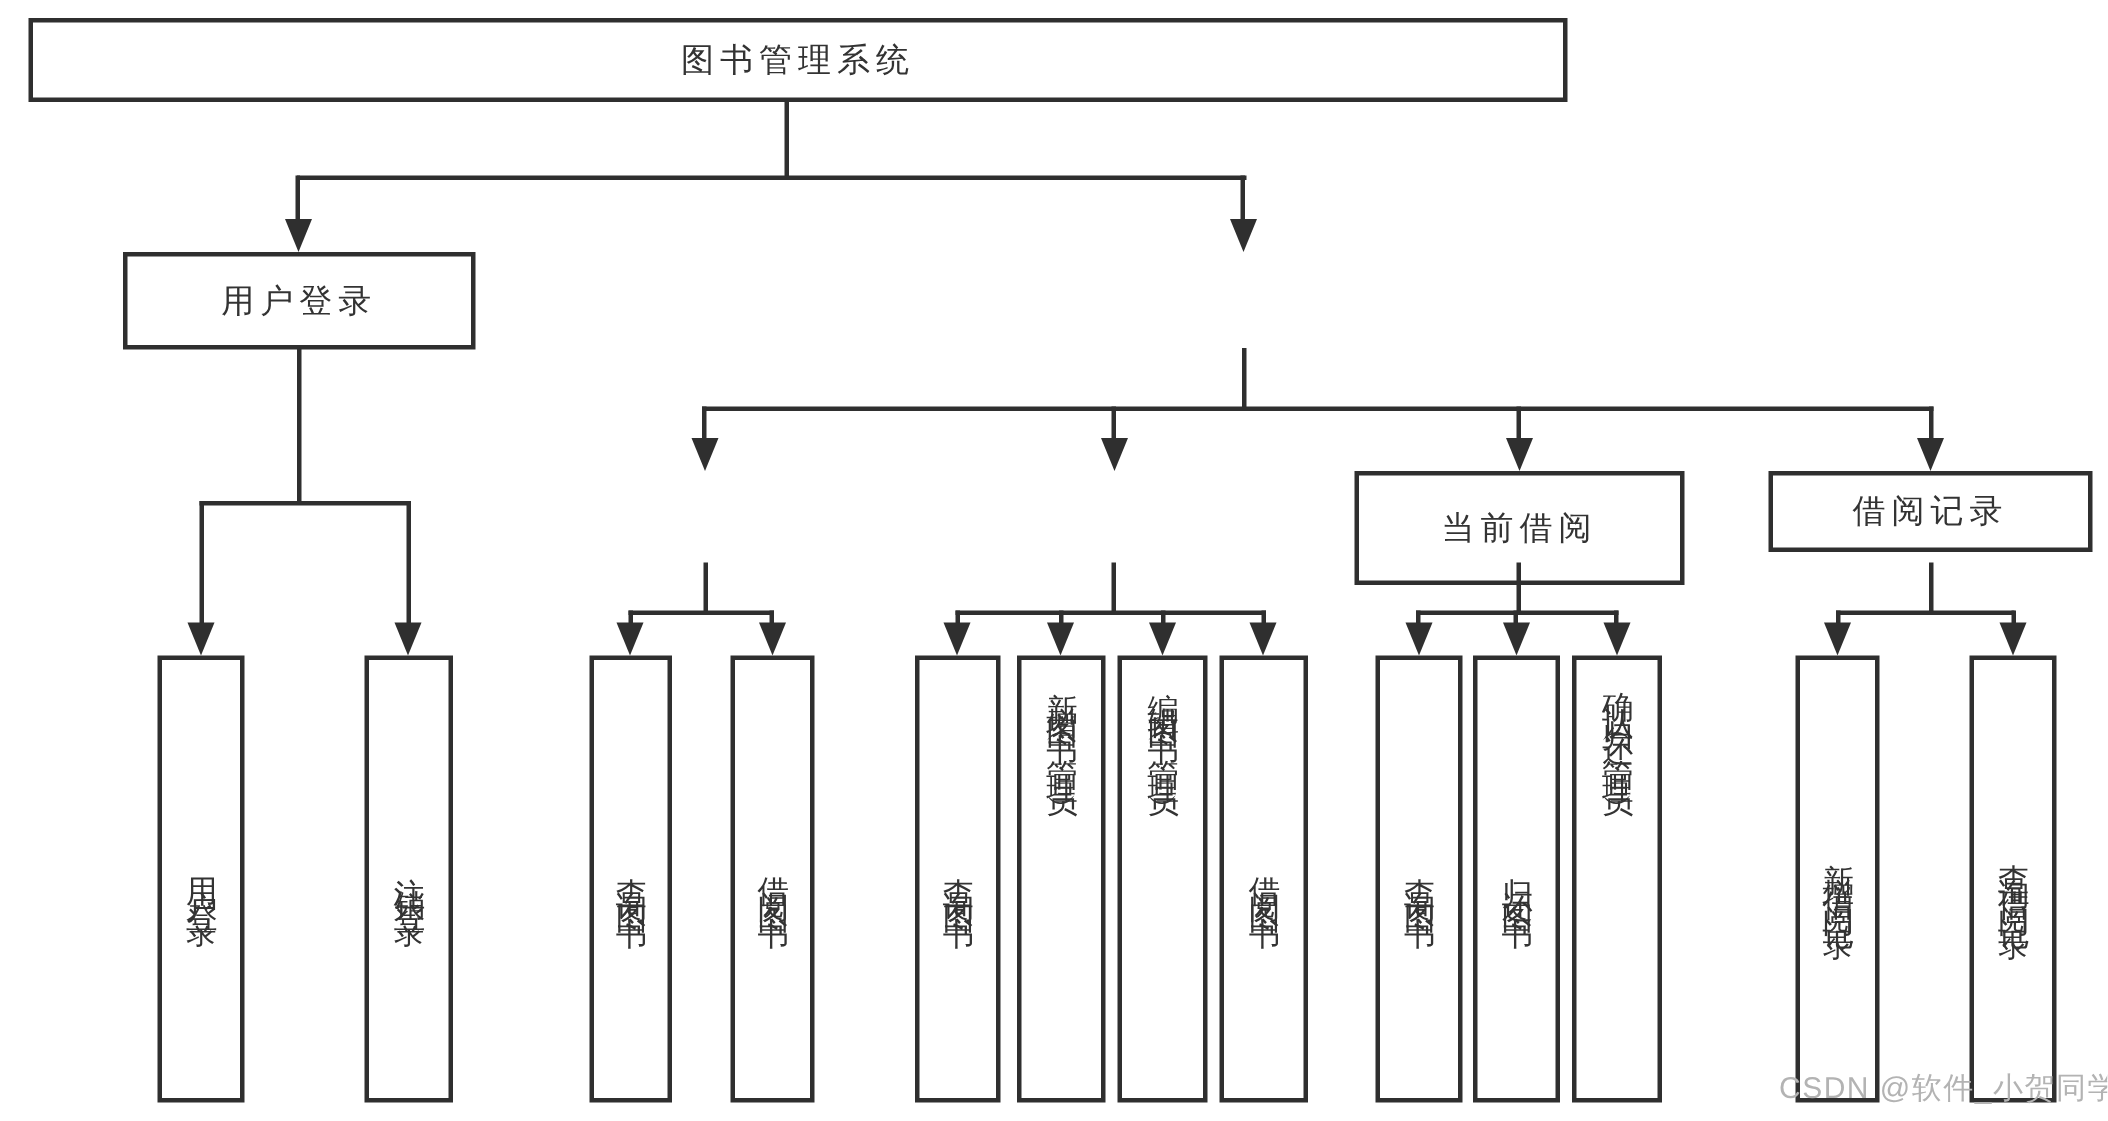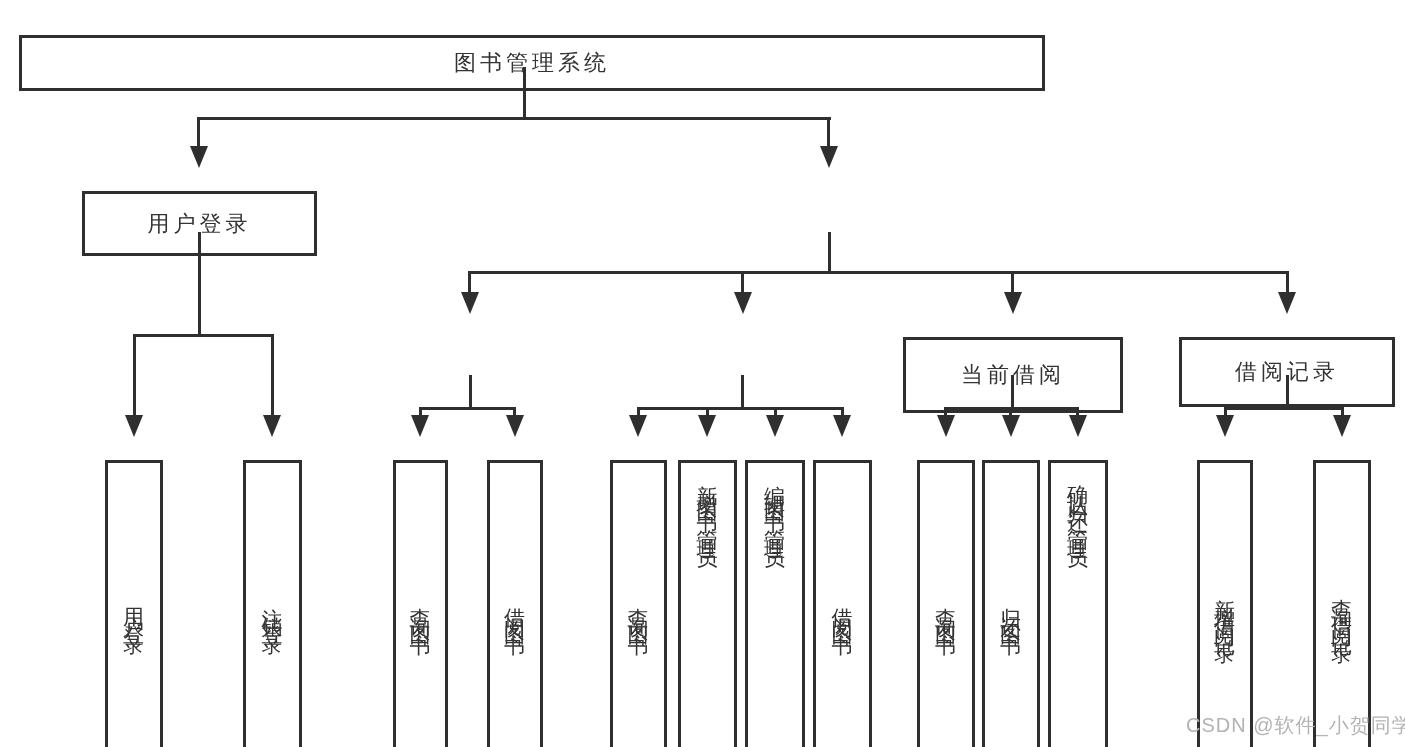--- a/index.html
+++ b/index.html
@@ -4,21 +4,21 @@
 <style>
   html,body { margin:0; padding:0; background:#ffffff; }
   .canvas {
     position:relative; width:1405px; height:747px; background:#ffffff;
     font-family:"Liberation Sans", sans-serif; overflow:hidden;
   }
   .box {
     position:absolute; box-sizing:border-box; background:#ffffff;
     border:3px solid #2f2f2f; color:#333333;
     display:flex; align-items:center; justify-content:center;
-    font-size:22px; letter-spacing:4px; white-space:nowrap;margin-top:23px;
+    font-size:22px; letter-spacing:4px; white-space:nowrap;
   }
   .leaf { letter-spacing:0; }
   .leaf .vtext {
     writing-mode:vertical-rl; font-size:21px; letter-spacing:9px;
     color:#333333; line-height:1;
   }
   .leaf.from-top { align-items:flex-start; }
   .leaf.from-top .vtext { padding-top:5px; }
   .v-line, .h-line { position:absolute; background:#2f2f2f; }
   .v-line { width:3px; }
@@ -36,21 +36,21 @@
 </head>
 <body>
 
 <div class="canvas">
 
   <div class="box" style="left:19px; top:12px; width:1026px; height:56px;">图书管理系统</div>
 
   <div class="box" style="left:82px; top:168px; width:235px; height:65px;">用户登录</div>
 
   <div class="box" style="left:903px; top:314px; width:220px; height:76px;">当前借阅</div>
-  <div class="box" style="left:1179px; top:314px; width:216px; height:70px;">借阅记录</div>
+  <div class="box" style="left:1179px; top:314px; width:216px; height:54px;">借阅记录</div>
 
   <div class="box leaf" style="left:105px; top:437px; width:58px; height:298px;">
     <span class="vtext">用户登录</span>
   </div>
   <div class="box leaf" style="left:243px; top:437px; width:59px; height:298px;">
     <span class="vtext">注销登录</span>
   </div>
 
   <div class="box leaf" style="left:393px; top:437px; width:55px; height:298px;">
     <span class="vtext">查询图书</span>

